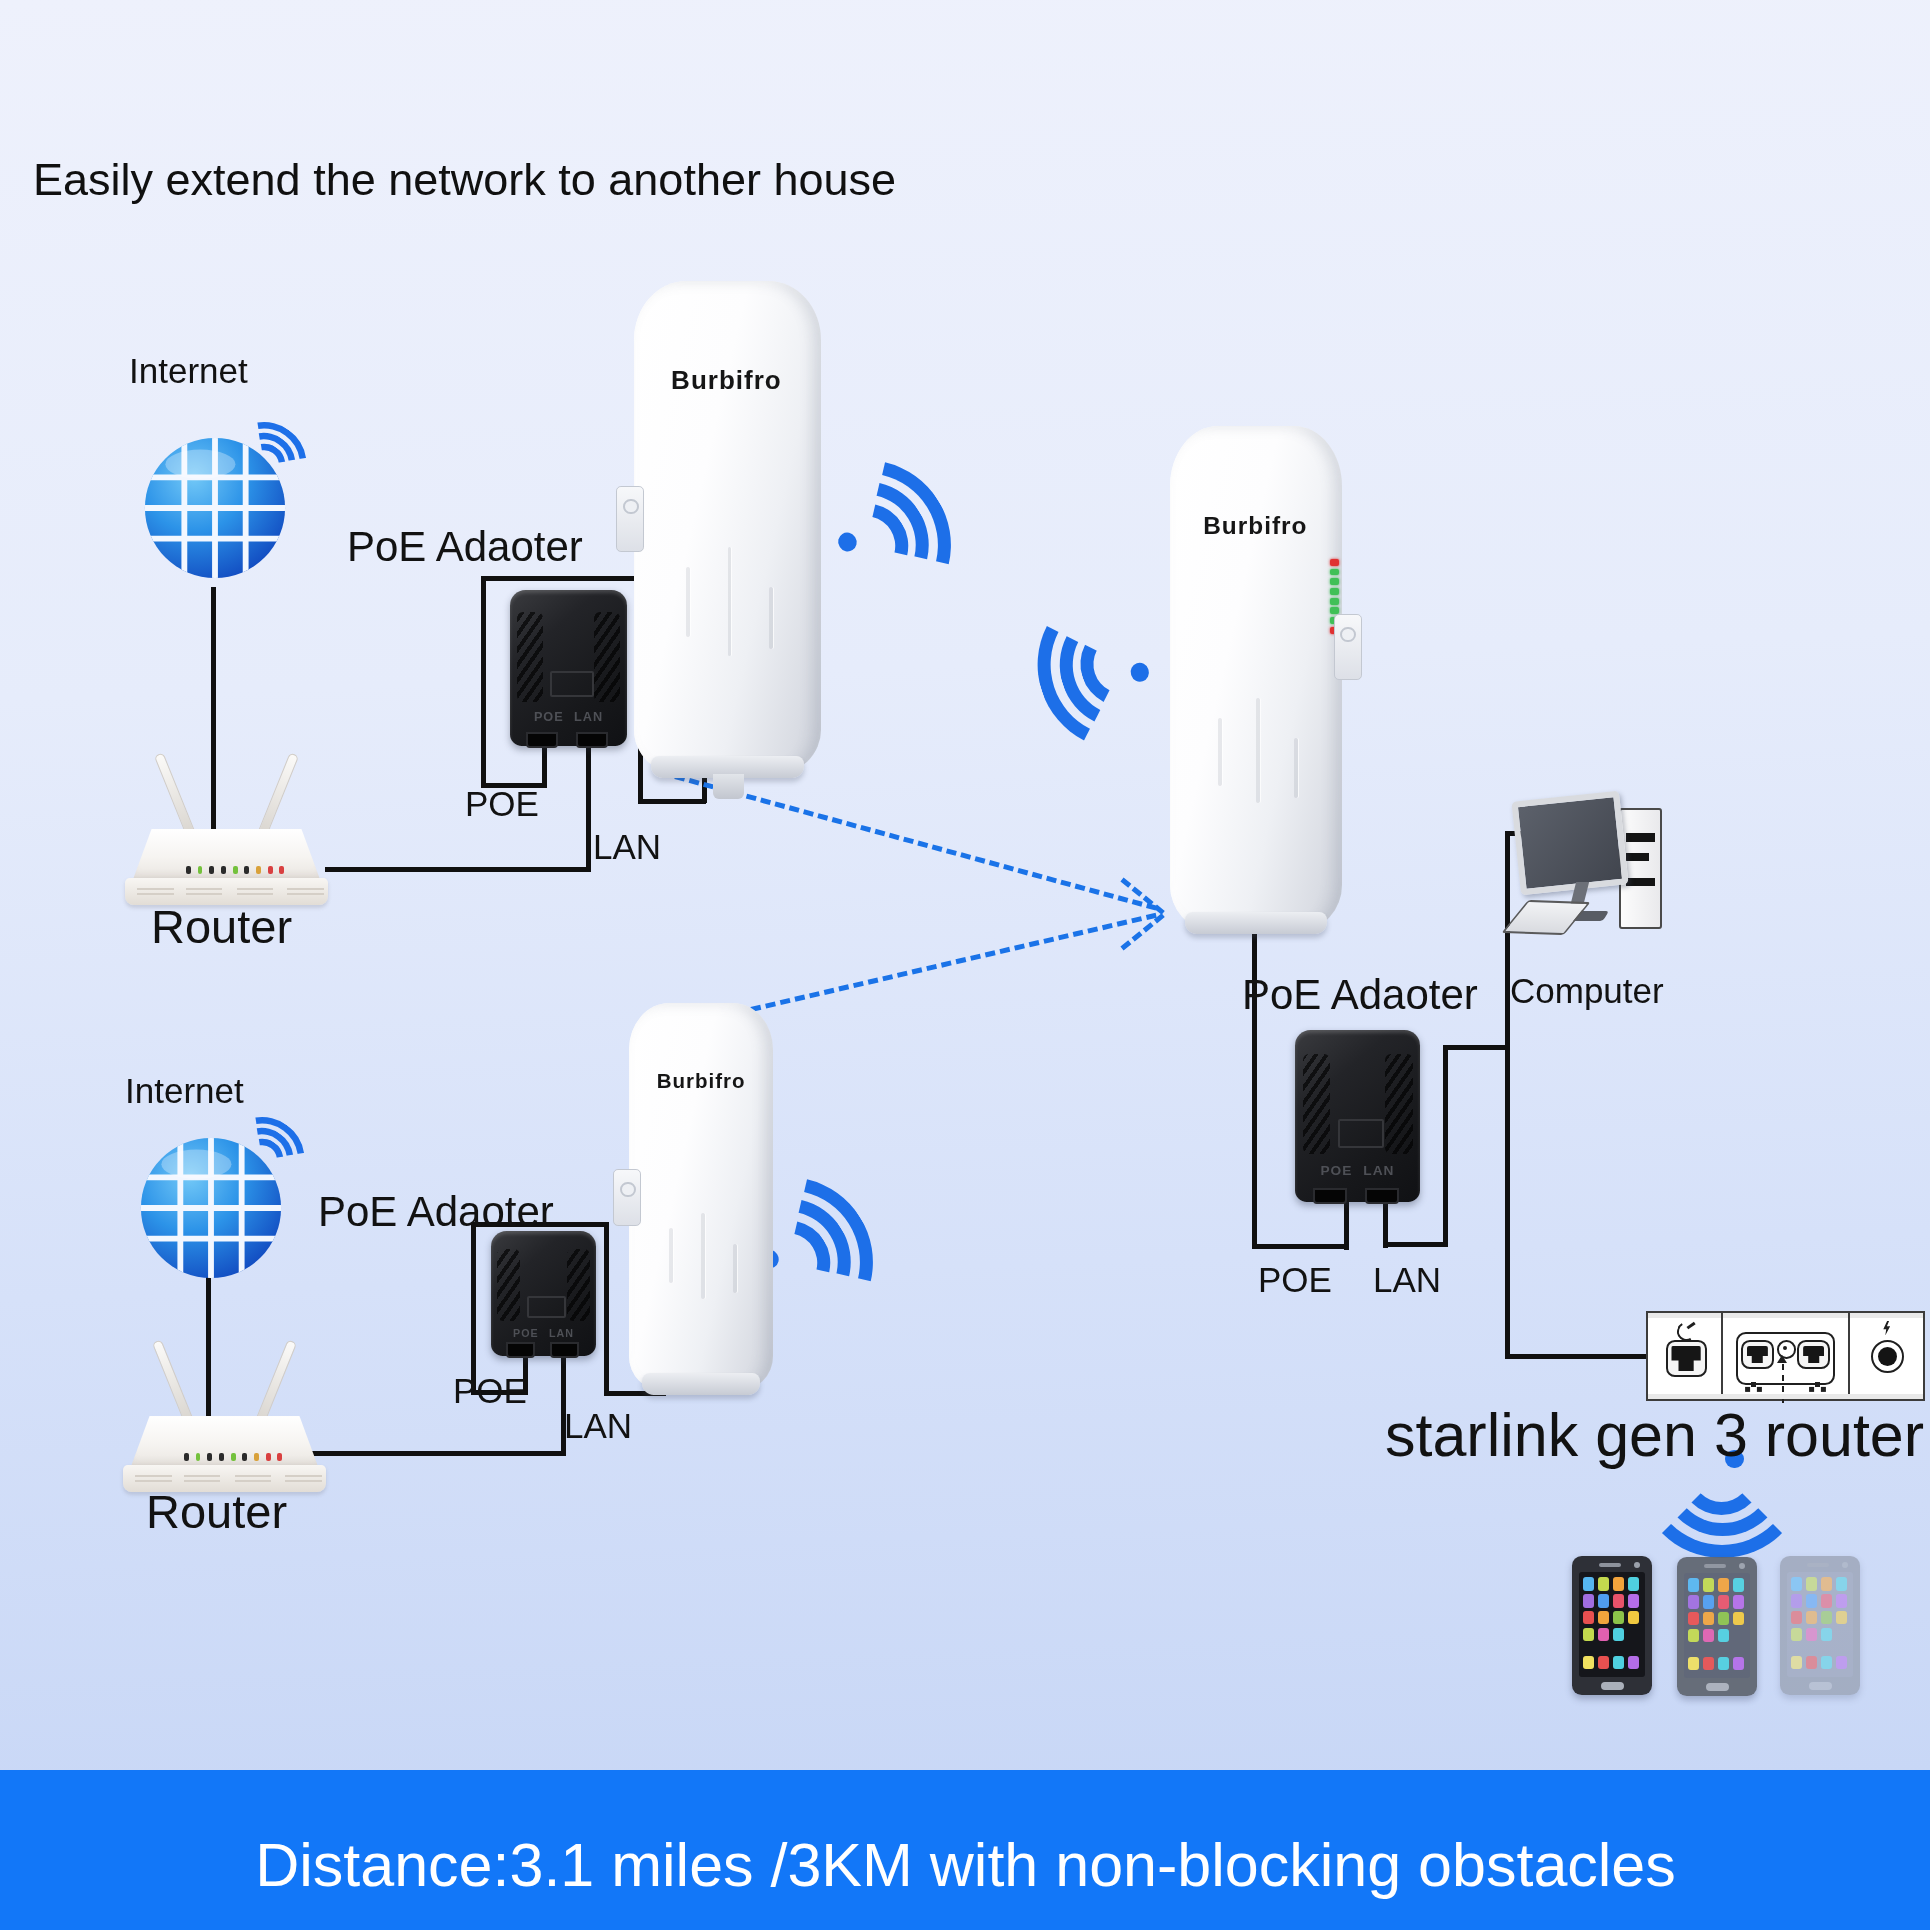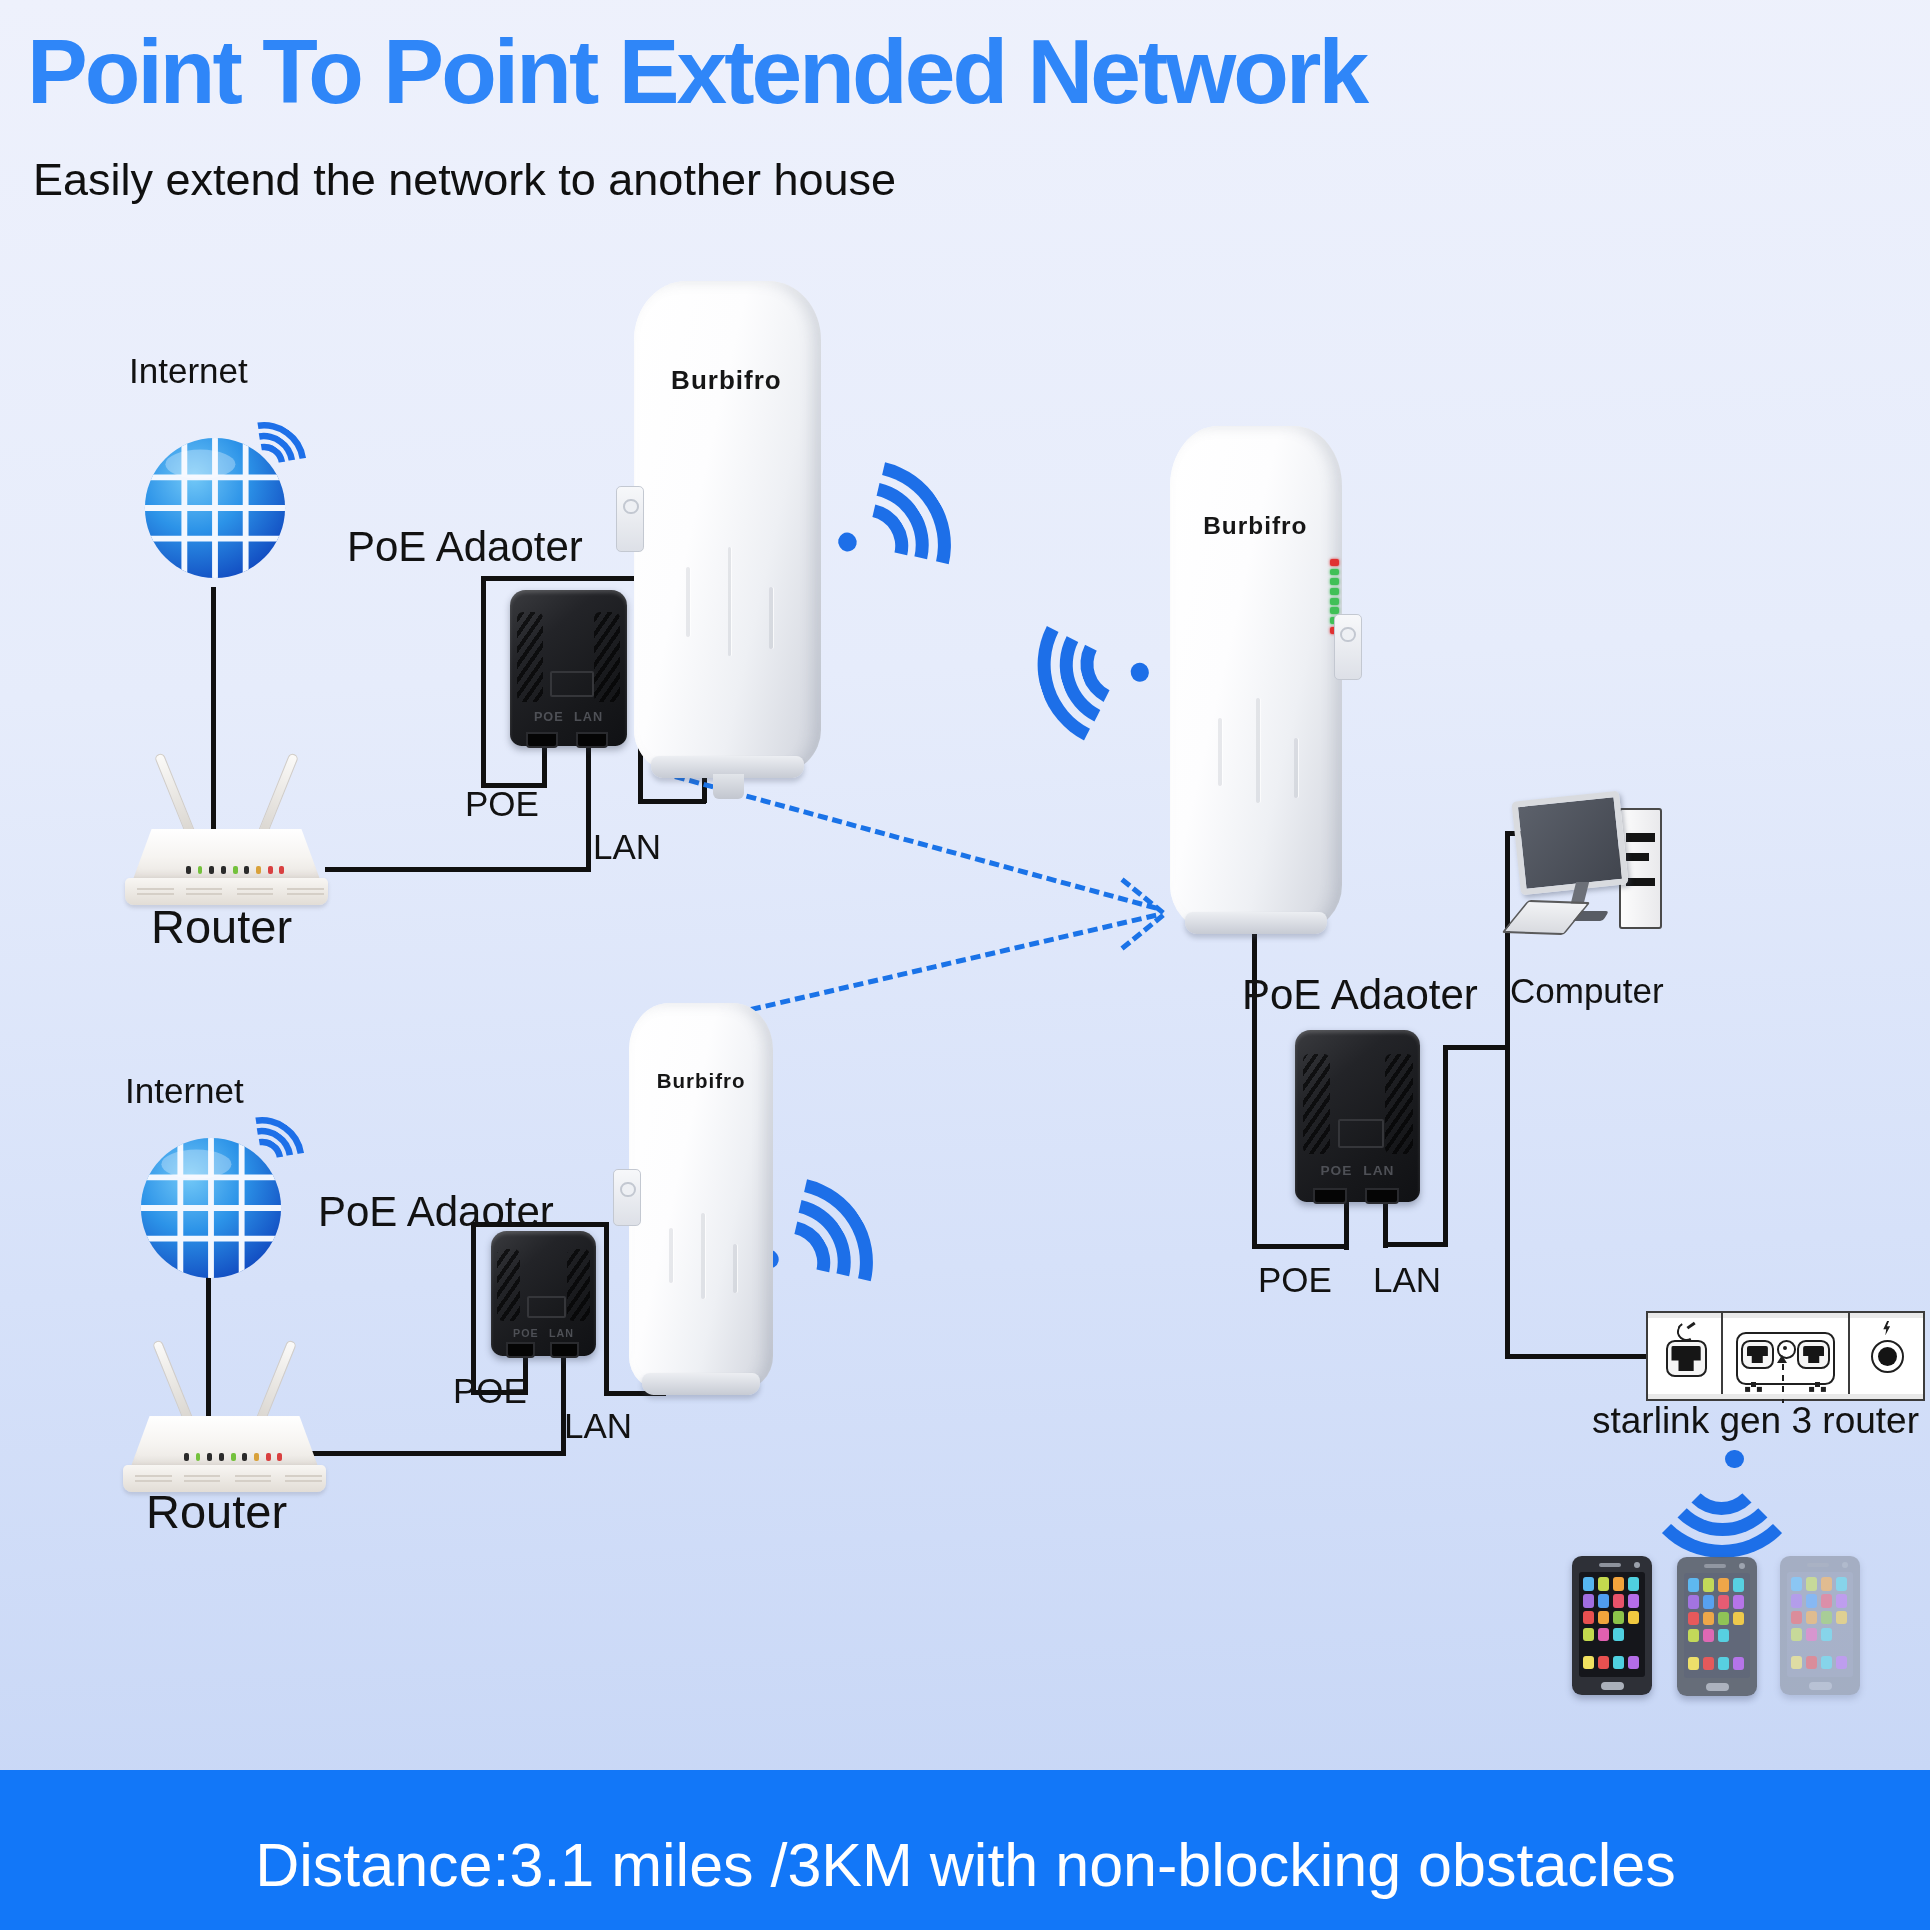--- a/index.html
+++ b/index.html
@@ -127,21 +127,20 @@
   
   .banner{position:absolute;left:0;right:0;top:1770px;height:189px;background:var(--banner-blue,#1277f8);
     display:flex;align-items:center;justify-content:center;}
   .banner span{color:#ffffff;font-size:61px;letter-spacing:0;white-space:nowrap;}
 </style>
 </head>
 <body>
 
 <div class="canvas">
 
-  <div class="title">Point To Point Extended Network</div>
   <div class="subtitle">Easily extend the network to another house</div>
 
   <div class="wire" style="left:211px;top:587px;width:4.9px;height:252px;"></div>
   <div class="wire" style="left:325px;top:867px;width:266px;height:4.9px;"></div>
   <div class="wire" style="left:586px;top:737px;width:4.9px;height:135px;"></div>
   <div class="wire" style="left:542px;top:733px;width:4.9px;height:55px;"></div>
   <div class="wire" style="left:481px;top:576px;width:4.9px;height:212px;"></div>
   <div class="wire" style="left:481px;top:783px;width:65px;height:4.9px;"></div>
   <div class="wire" style="left:481px;top:576px;width:162px;height:4.9px;"></div>
   <div class="wire" style="left:638px;top:576px;width:4.9px;height:227px;"></div>
@@ -499,20 +498,20 @@
   <div class="lbl small" style="left:347px;top:523px;">PoE Adaoter</div>
   <div class="lbl small" style="left:318px;top:1188px;">PoE Adaoter</div>
   <div class="lbl small" style="left:1242px;top:971px;">PoE Adaoter</div>
   <div class="lbl" style="left:465px;top:784px;">POE</div>
   <div class="lbl" style="left:593px;top:827px;">LAN</div>
   <div class="lbl" style="left:453px;top:1371px;">POE</div>
   <div class="lbl" style="left:564px;top:1406px;">LAN</div>
   <div class="lbl" style="left:1258px;top:1260px;">POE</div>
   <div class="lbl" style="left:1373px;top:1260px;">LAN</div>
   <div class="lbl" style="left:1510px;top:971px;">Computer</div>
-  <div class="lbl" style="left:1385px;top:1400px;width:534px;text-align:right;font-size:37px;">starlink gen 3 router</div>
+  <div class="lbl" style="left:1385px;top:1400px;width:534px;text-align:right;font-size:61px;">starlink gen 3 router</div>
 
   <div class="banner">
     <span>Distance:3.1 miles /3KM with non-blocking obstacles</span>
   </div>
 
 </div>
 
 
 </body></html>

